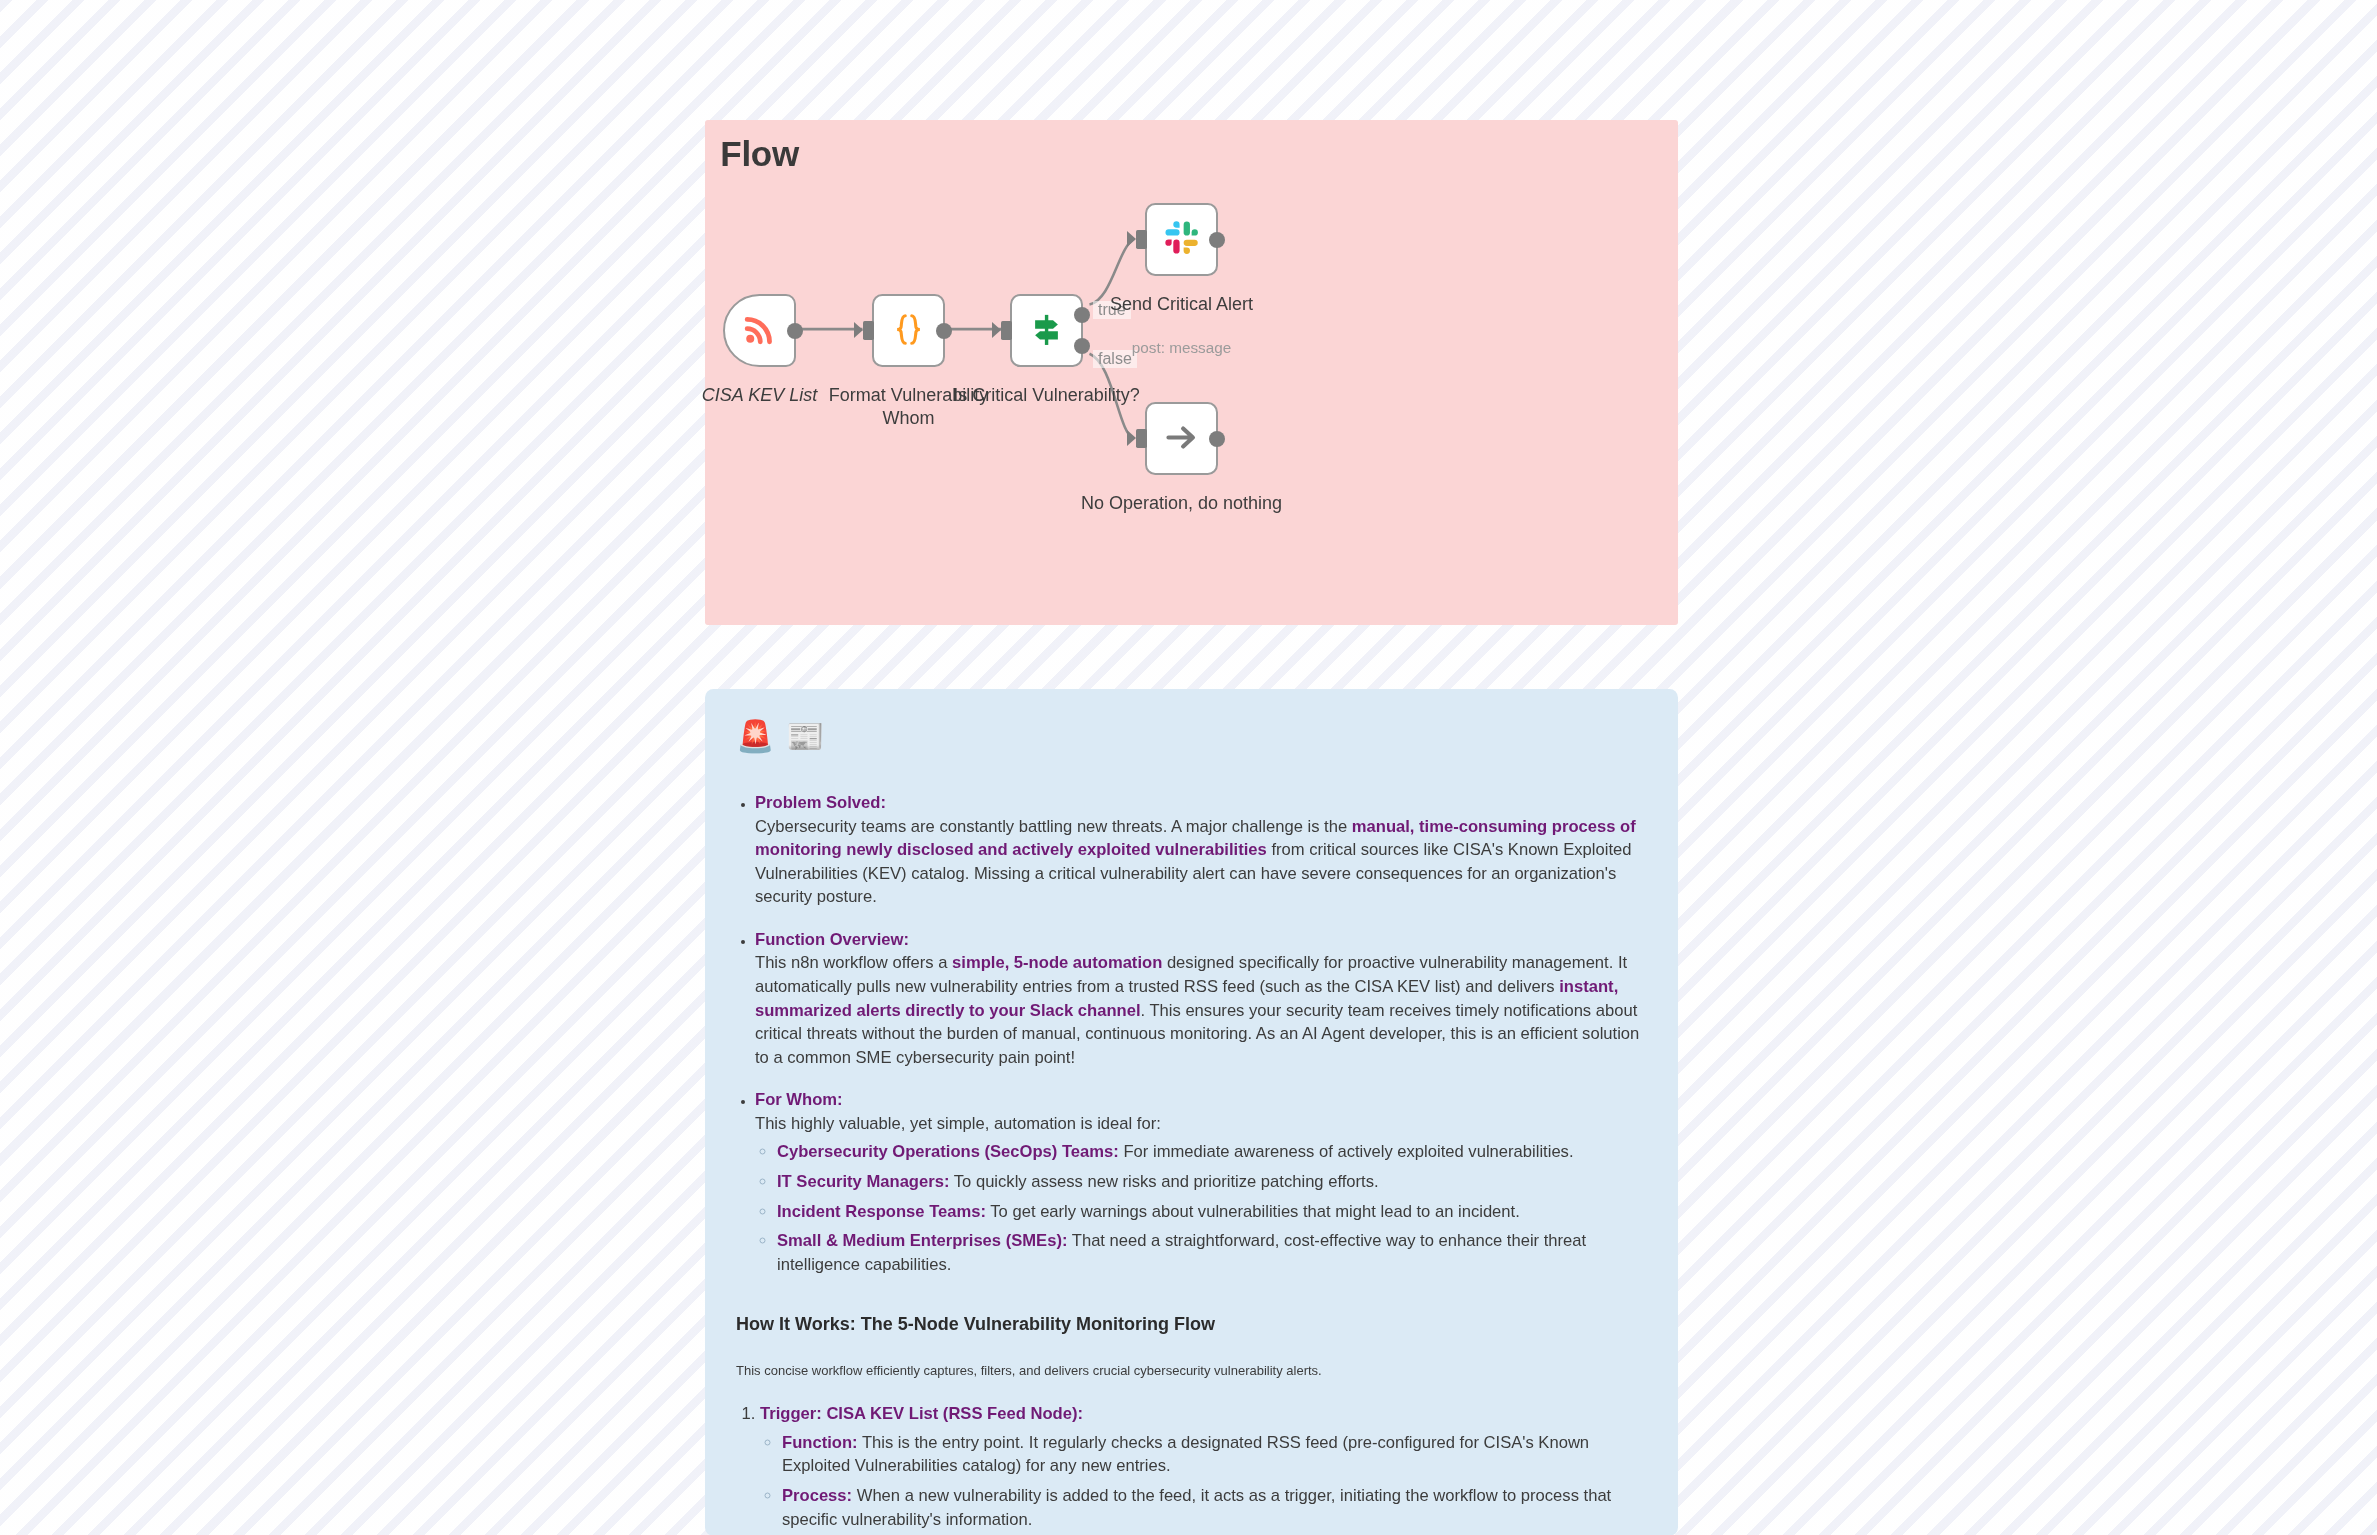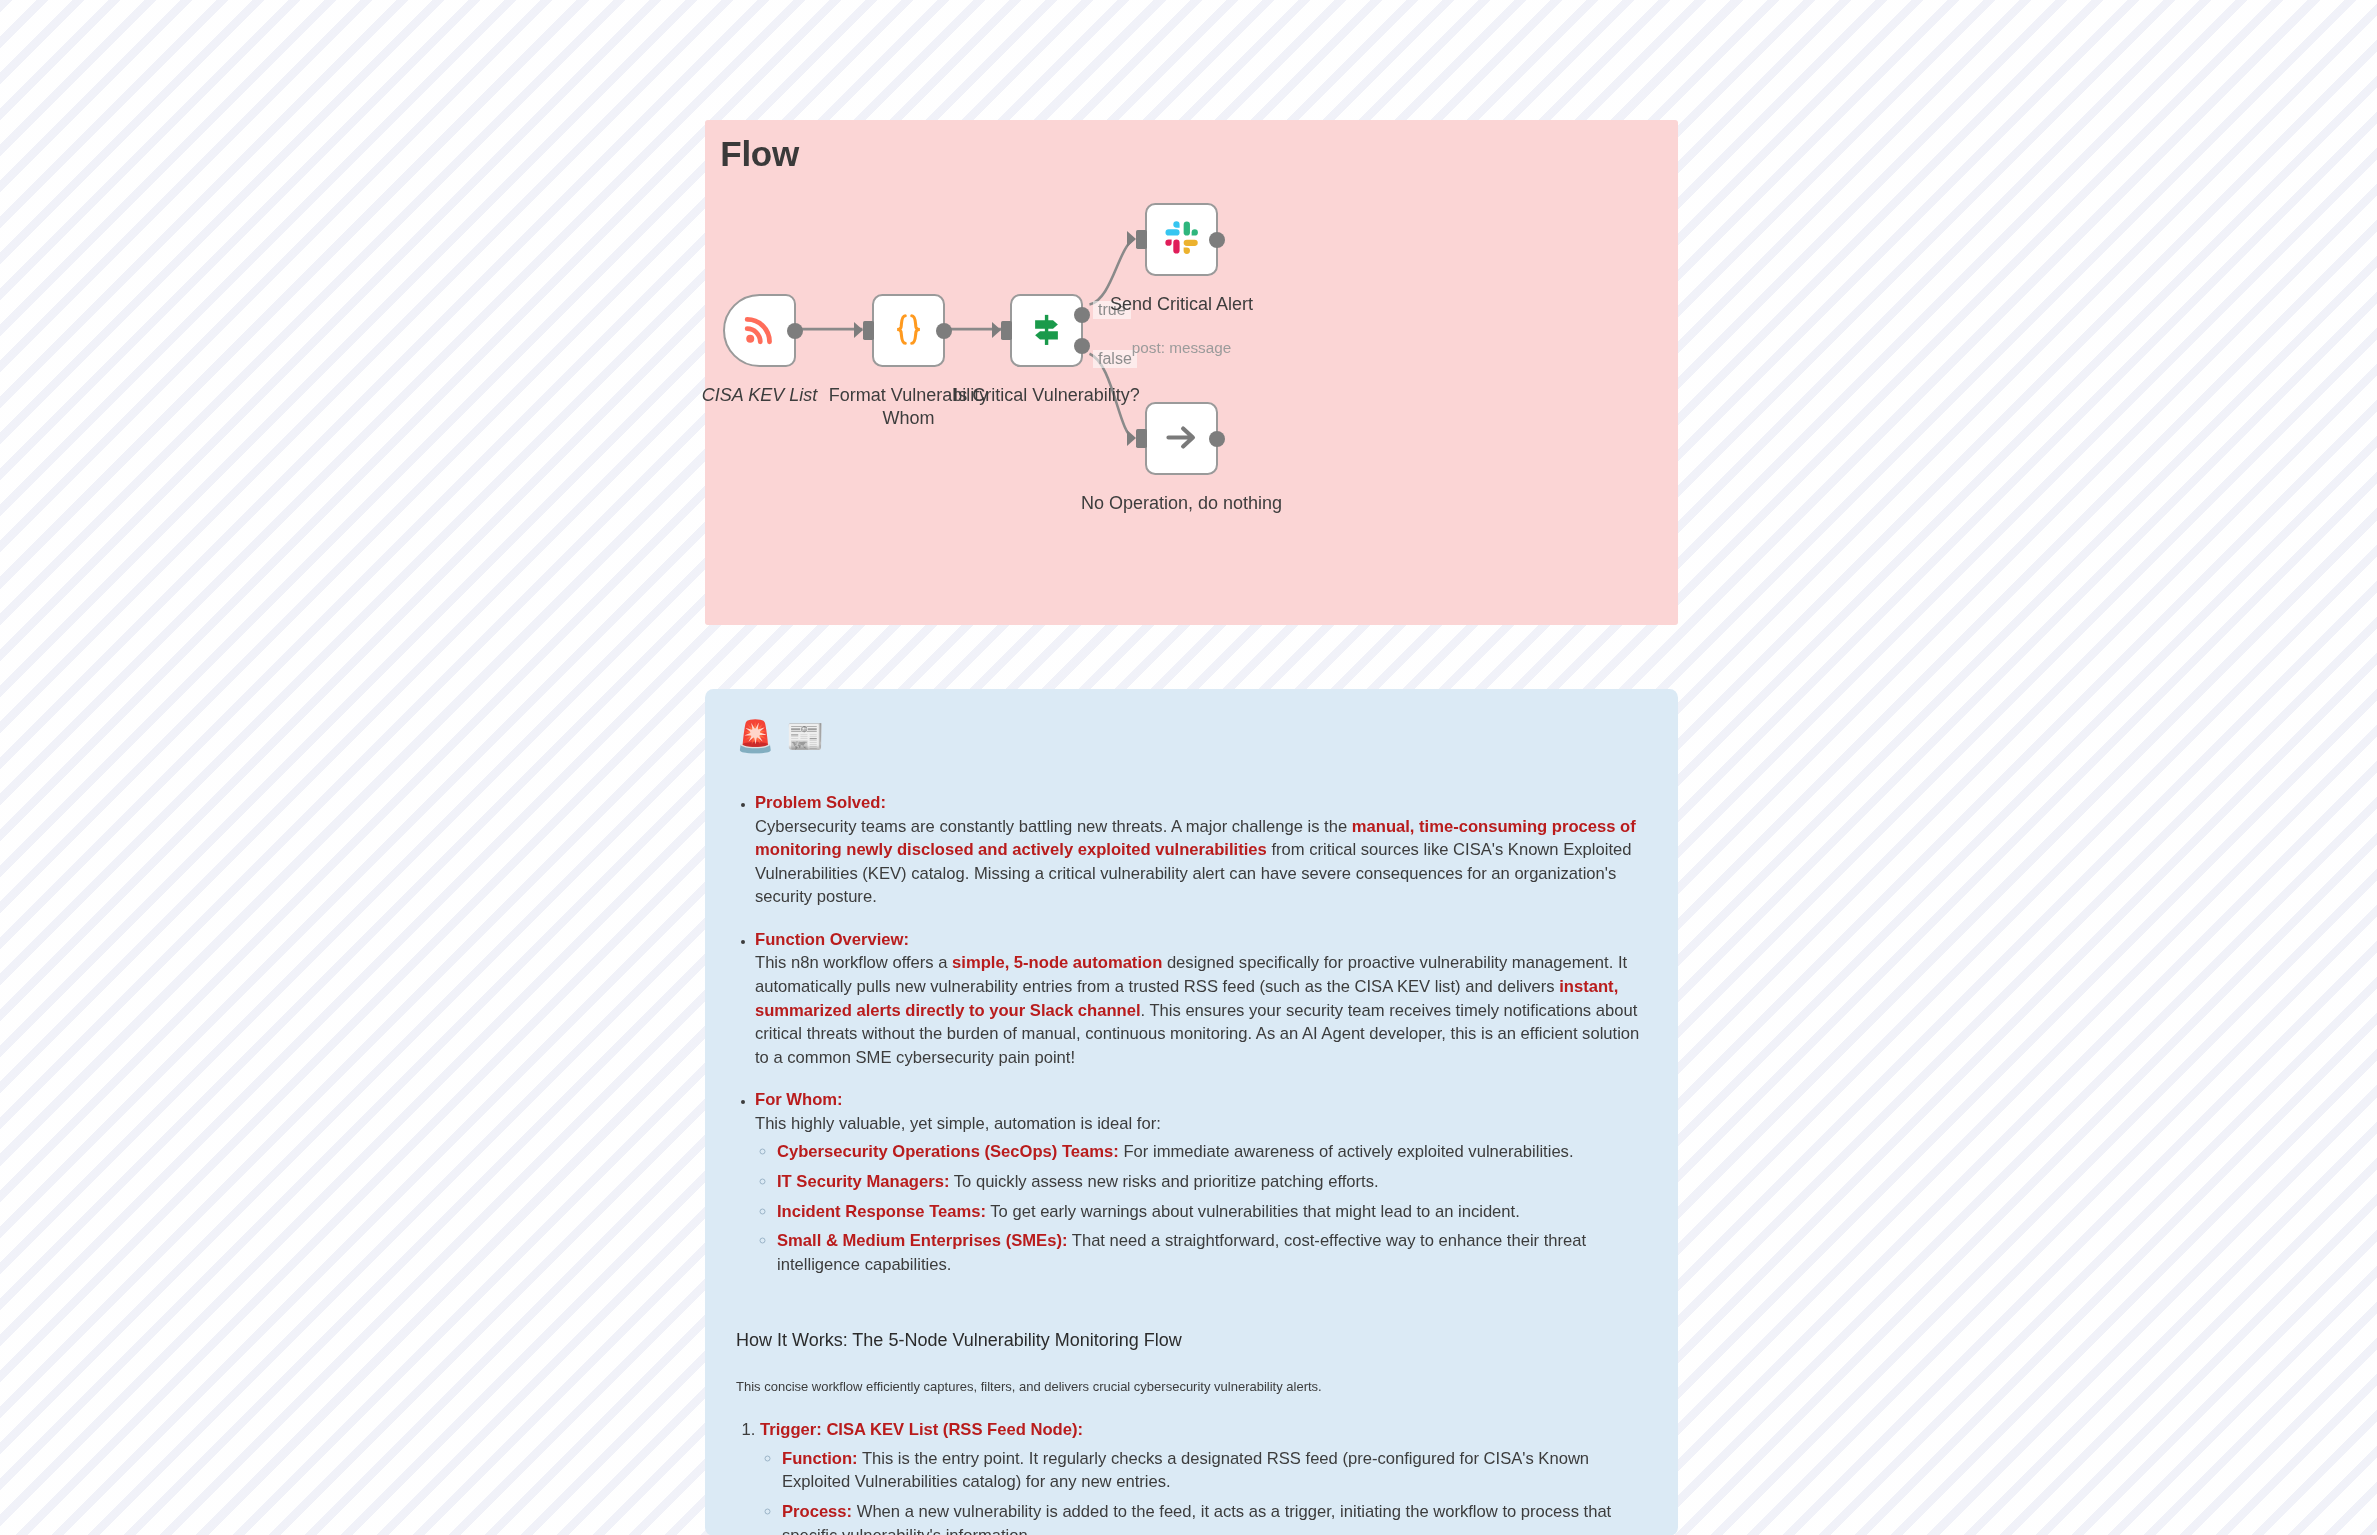--- a/index.html
+++ b/index.html
@@ -201,26 +201,26 @@
   }
   ul.lvl2 > li { margin-bottom: 6px; }
   ul.lvl2 > li::marker { color: #9bb4c8; }
 
   ol.steps {
     margin: 0;
     padding-left: 24px;
   }
   ol.steps > li { margin-bottom: 19.6px; }
 
-  .strong { font-weight: 700; color: #b91c1c; }
+  .strong { font-weight: 700; color: #701a75; }
   .section-head {
-    font-weight: 400;
+    font-weight: 700;
     font-size: 18px;
     color: #2b2b2b;
-    margin-top: 52px;
+    margin-top: 36px;
   }
   .section-sub {
     margin-top: 24px;
     font-size: 13px;
     color: #3c3c3c;
   }
   .steps-wrap { margin-top: 22px; }
 </style>
 </head>
 <body>

